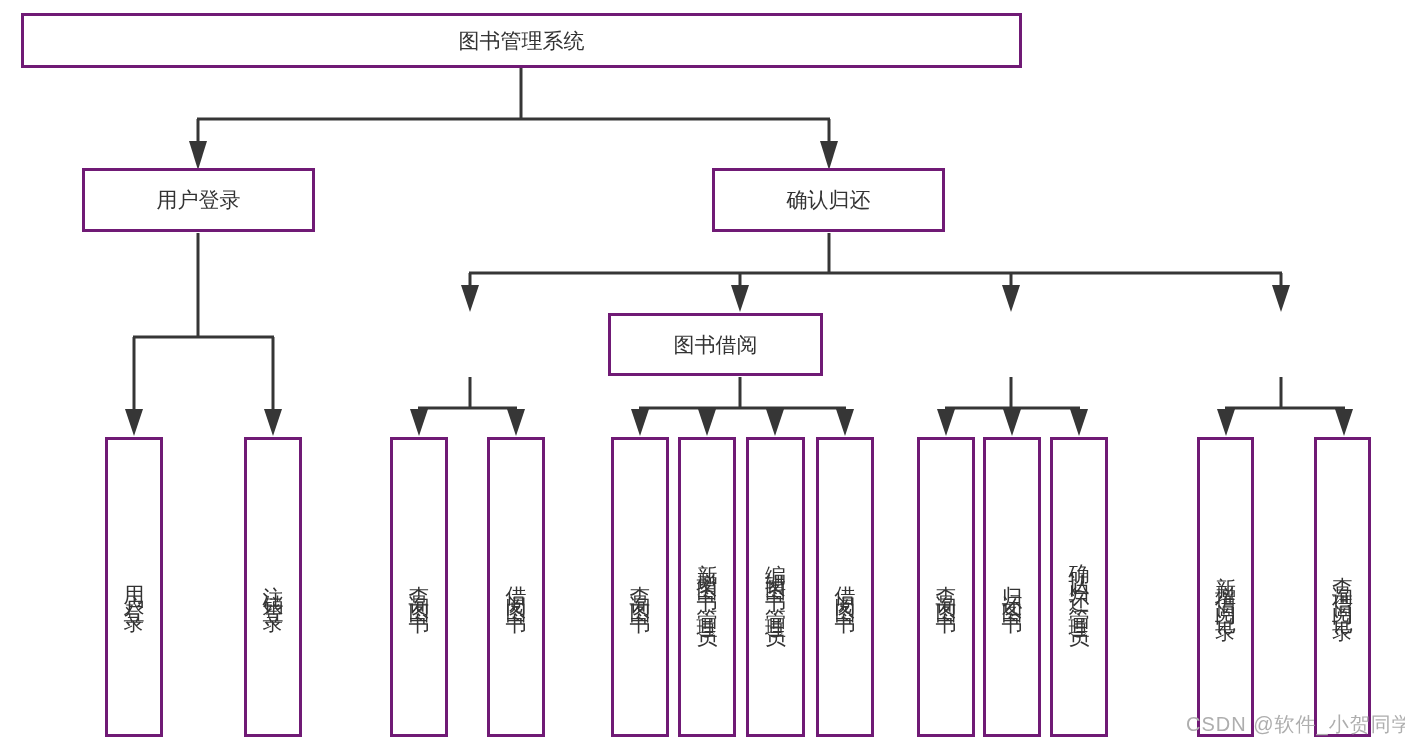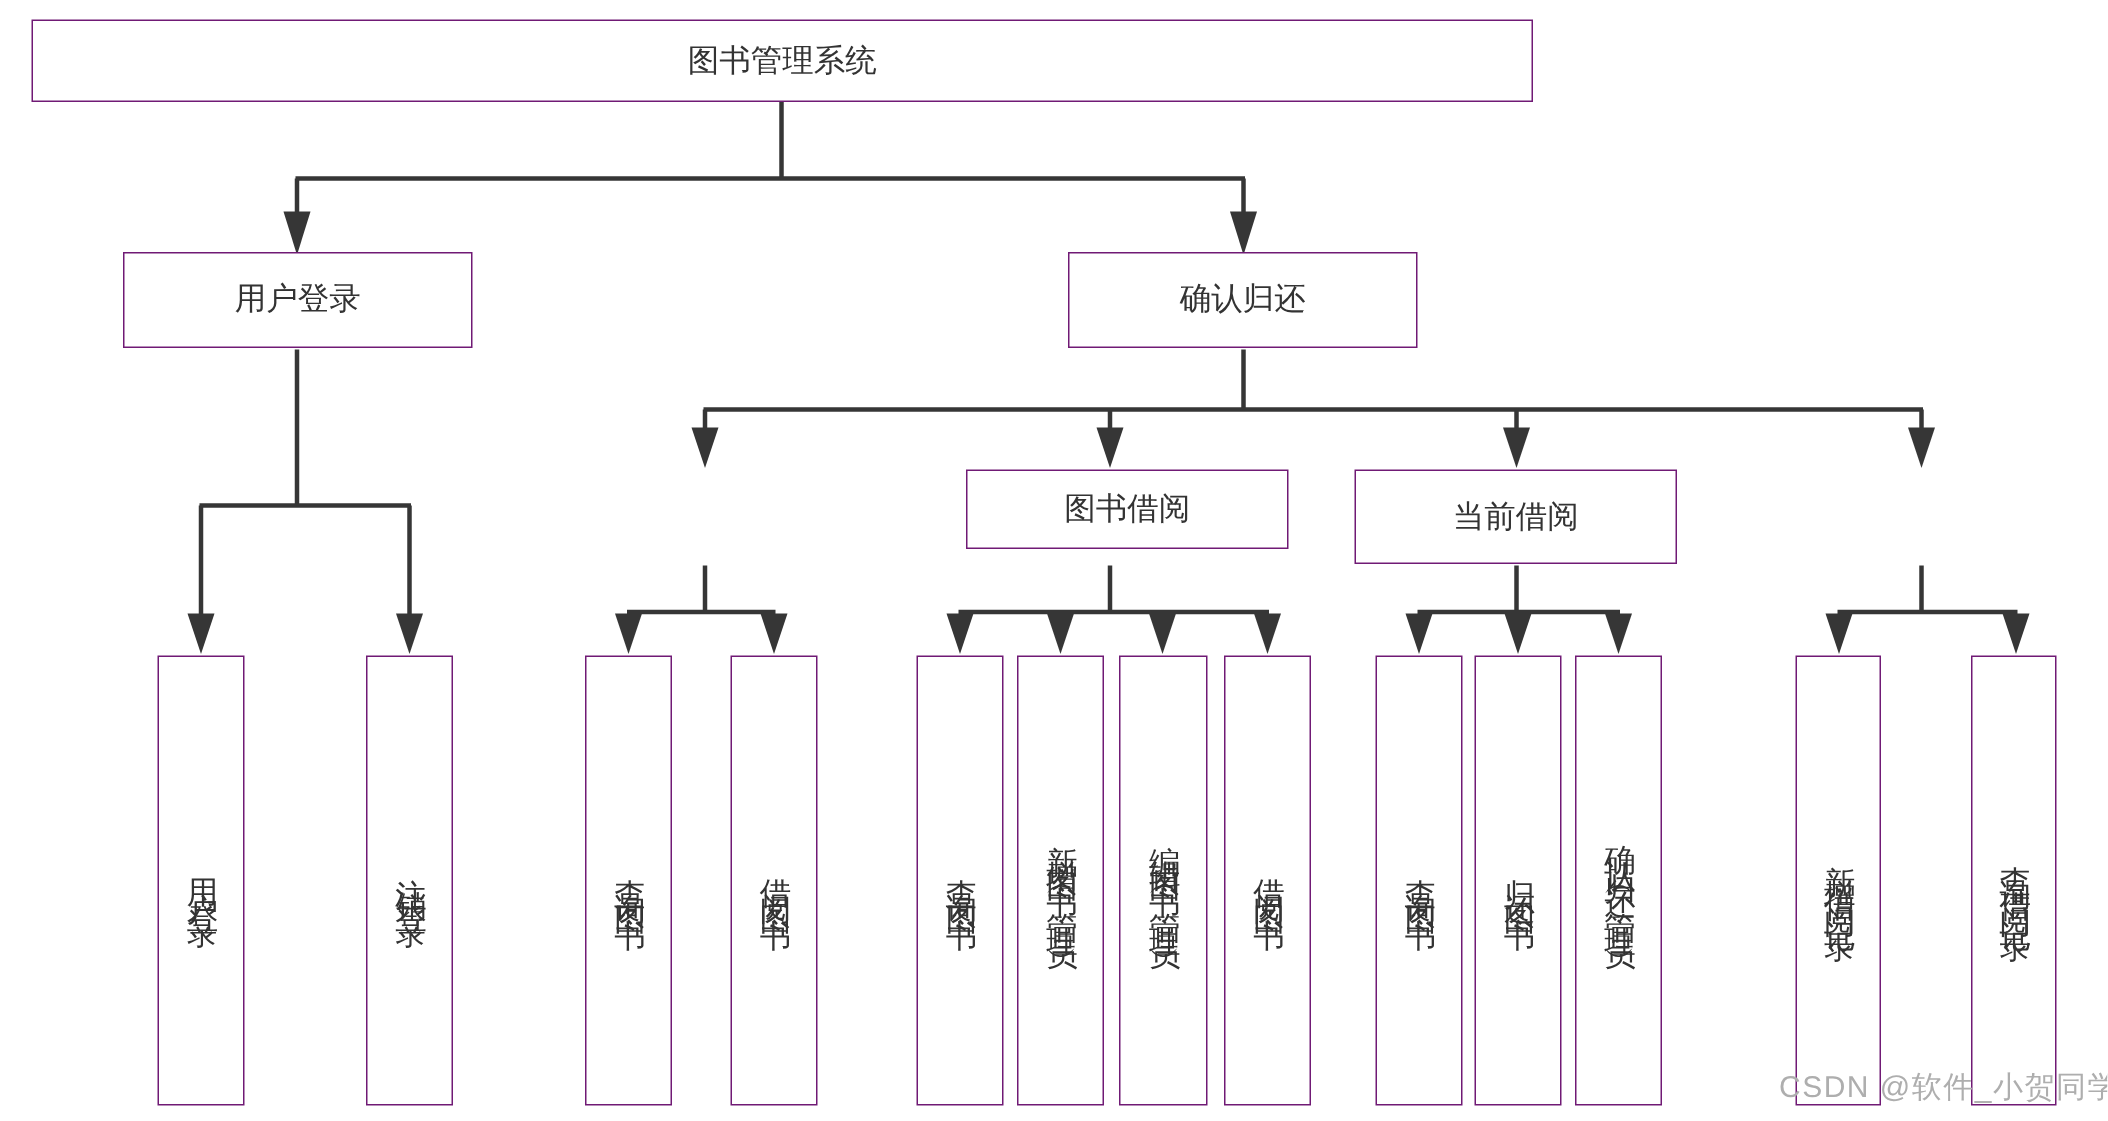--- a/index.html
+++ b/index.html
@@ -18,21 +18,21 @@
   .connectors {
     position: absolute;
     left: 0;
     top: 0;
     z-index: 1;
   }
   .node {
     position: absolute;
     box-sizing: border-box;
     background: #ffffff;
-    border: 1px solid #701a75;
+    border: 3px solid #701a75;
     display: flex;
     align-items: center;
     justify-content: center;
     color: #333333;
     font-size: 21px;
     z-index: 2;
   }
   .node > span {
     display: block;
     line-height: 1.2;
@@ -121,25 +121,22 @@
     <span>图书管理系统</span>
   </div>
 
   <div class="node" style="left:82px;top:168px;width:233px;height:64px">
     <span>用户登录</span>
   </div>
   <div class="node" style="left:712px;top:168px;width:233px;height:64px">
     <span>确认归还</span>
   </div>
 
-  <div class="node" style="left:644px;top:313px;width:215px;height:53px">
+  <div class="node" style="left:608px;top:313px;width:215px;height:63px">
     <span>图书借阅</span>
-  </div>
-  <div class="node" style="left:903px;top:313px;width:215px;height:63px">
-    <span>当前借阅</span>
   </div>
 
   <div class="node leaf" style="left:105px;top:437px;width:58px;height:300px">
     <span>用户登录</span>
   </div>
   <div class="node leaf" style="left:244px;top:437px;width:58px;height:300px">
     <span>注销登录</span>
   </div>
 
   <div class="node leaf" style="left:390px;top:437px;width:58px;height:300px">

